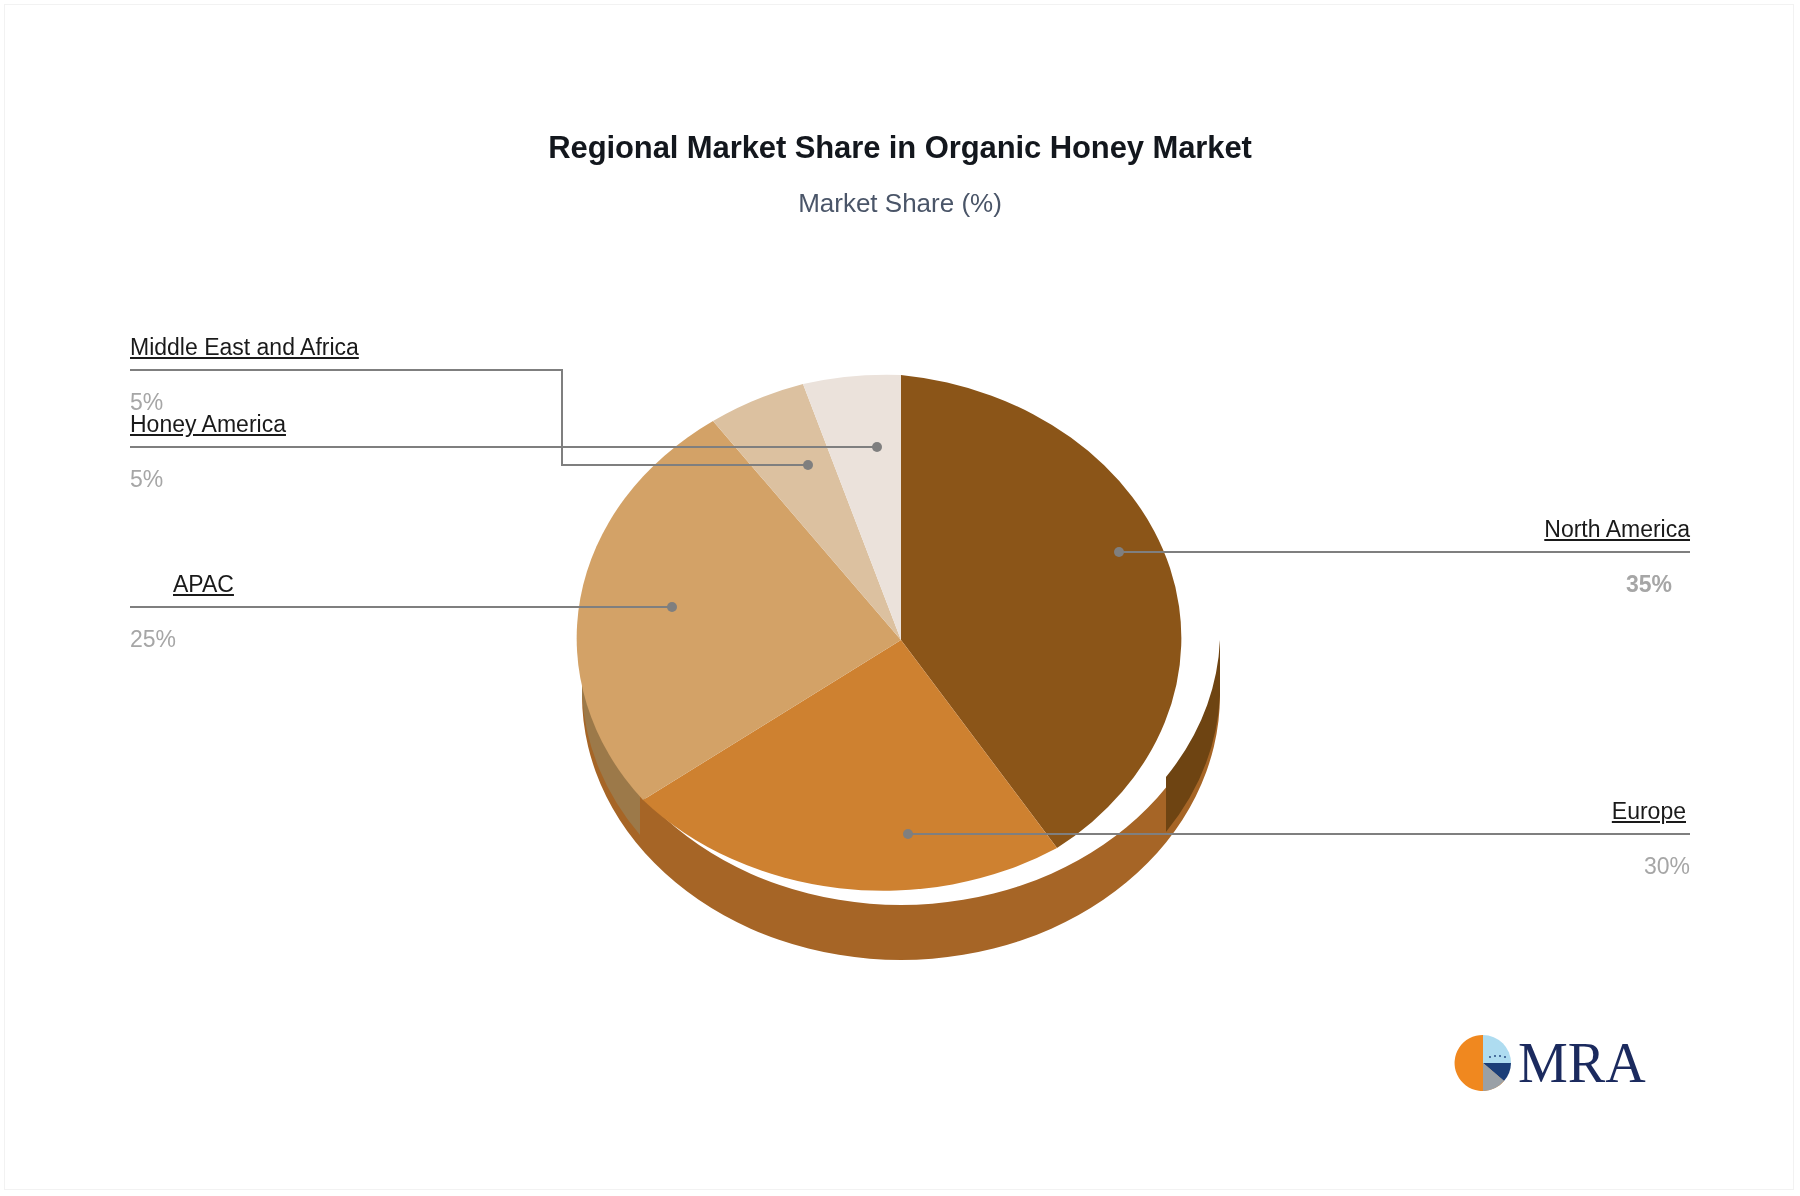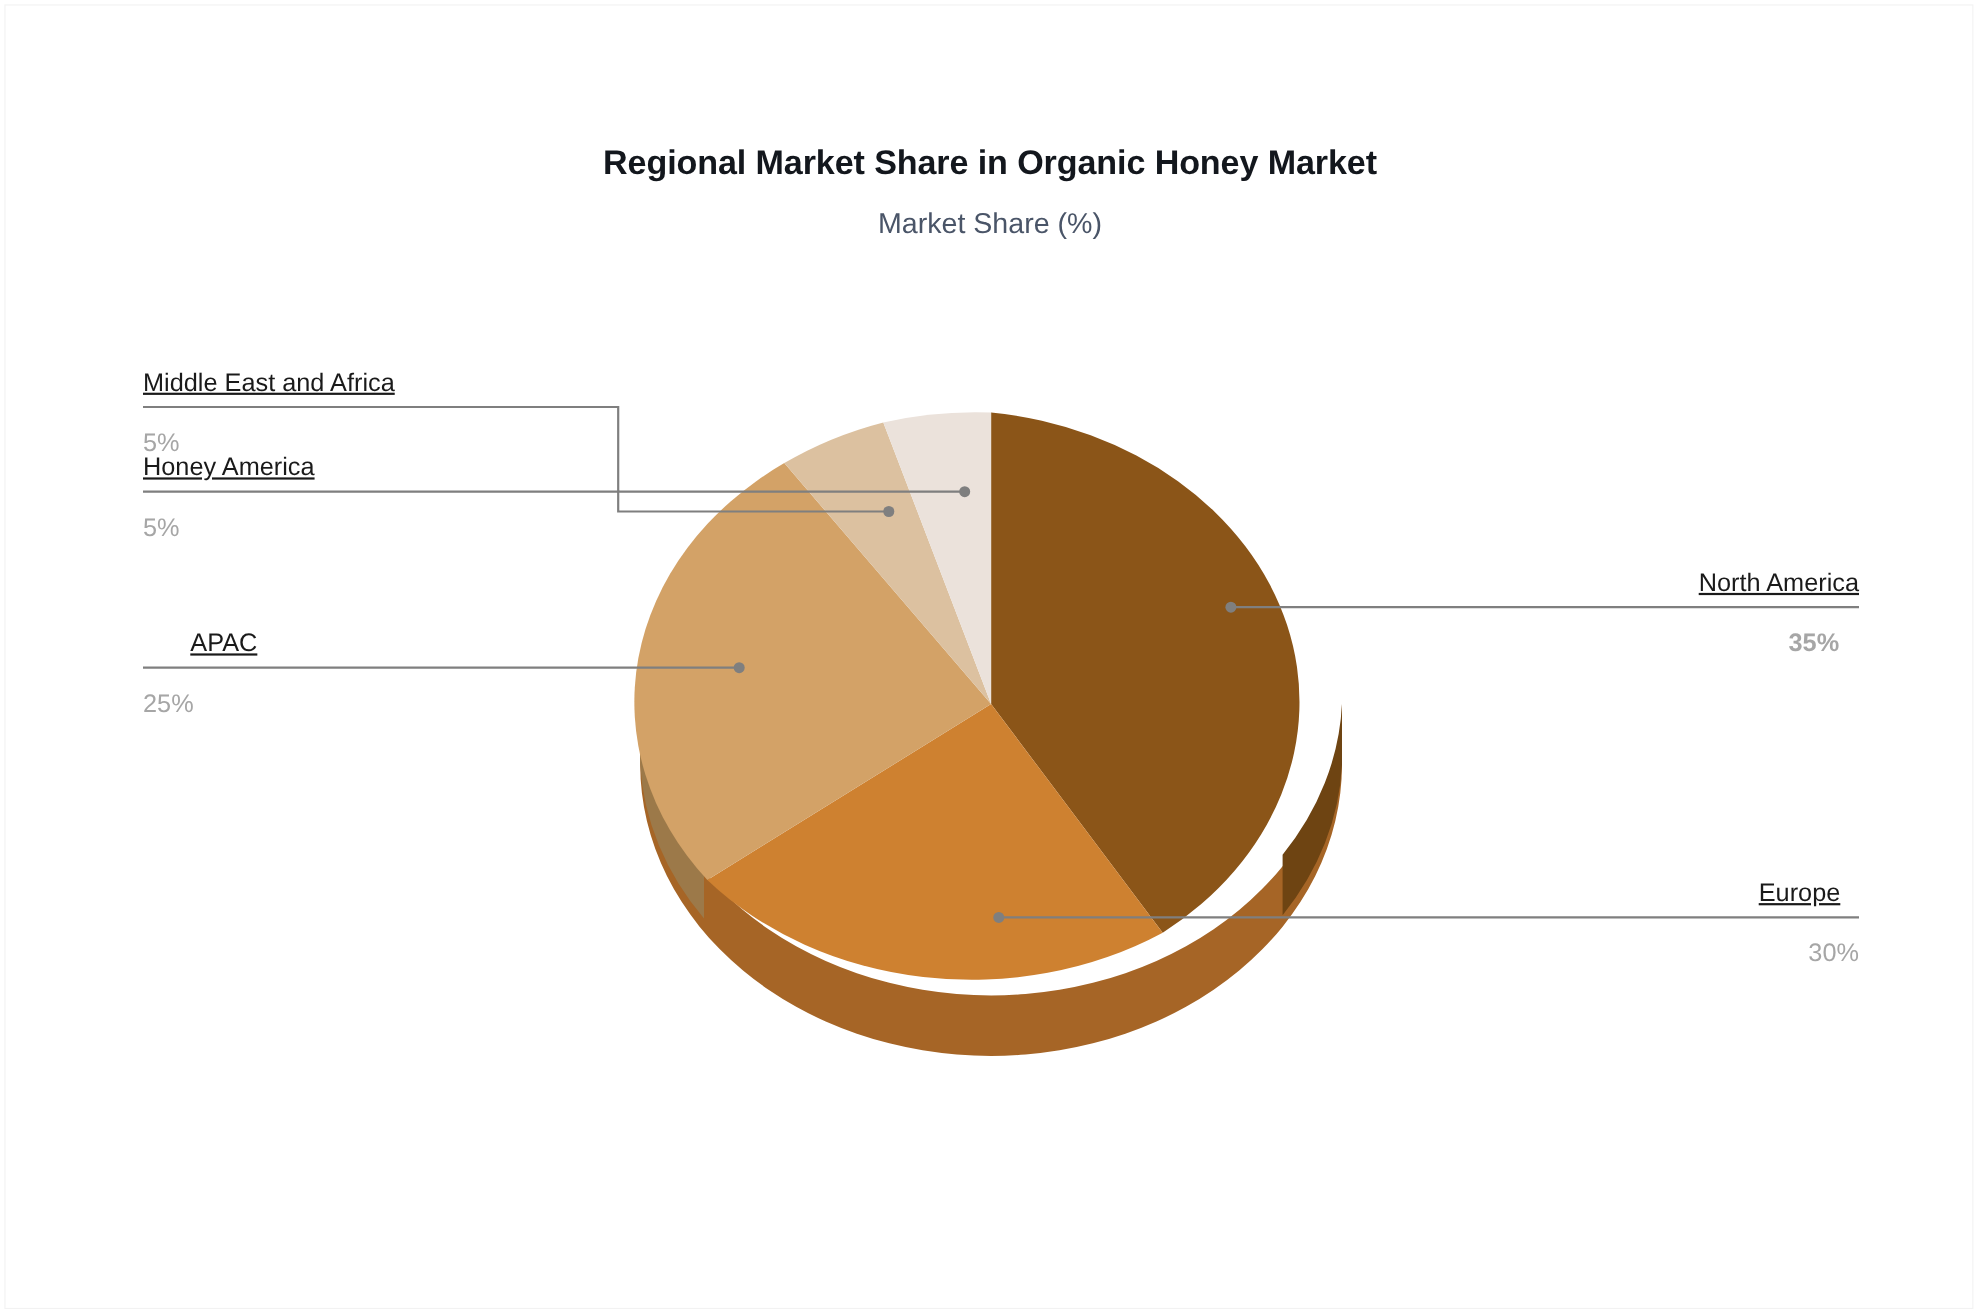--- a/index.html
+++ b/index.html
@@ -178,18 +178,38 @@
     <span class="name" style="position:absolute; bottom:22px; left:0;margin-left:43px;">APAC</span>
     <span class="value" style="position:absolute; top:0; left:0;">25%</span>
   </div>
 
   <div class="label-block label-right" style="right:110px; top:567px;">
     <span class="name" style="position:absolute; bottom:22px; right:0;">North America</span>
     <span class="value" style="position:absolute; top:0; right:18px;font-weight:bold;">35%</span>
   </div>
 
   <div class="label-block label-right" style="right:110px; top:849px;">
-    <span class="name" style="position:absolute; bottom:22px; right:17px;">Europe</span>
+    <span class="name" style="position:absolute; bottom:22px; right:4px;">Europe</span>
     <span class="value" style="position:absolute; top:0; right:0;">30%</span>
   </div>
 
+  <div class="logo">
+    <svg width="62" height="62" viewBox="0 0 62 62">
+
+      <path d="M31,31 L31,3 A28,28 0 1 0 52,49 Z" fill="#F0881F"></path>
+
+      <path d="M31,31 L31,3 A28,28 0 0 1 59,31 Z" fill="#AEDCF0"></path>
+
+      <path d="M31,31 L59,31 A28,28 0 0 1 52,49 Z" fill="#1B3E78"></path>
+
+      <path d="M31,31 L52,49 A28,28 0 0 1 31,59 Z" fill="#9AA0A6"></path>
+
+      <g fill="#1B3E78">
+        <circle cx="38" cy="25" r="0.9"></circle>
+        <circle cx="43" cy="24" r="0.9"></circle>
+        <circle cx="48" cy="24" r="0.9"></circle>
+        <circle cx="53" cy="25" r="0.9"></circle>
+      </g>
+    </svg>
+    <span class="logo-text">MRA</span>
+  </div>
 
 </div>
 
 </body></html>

